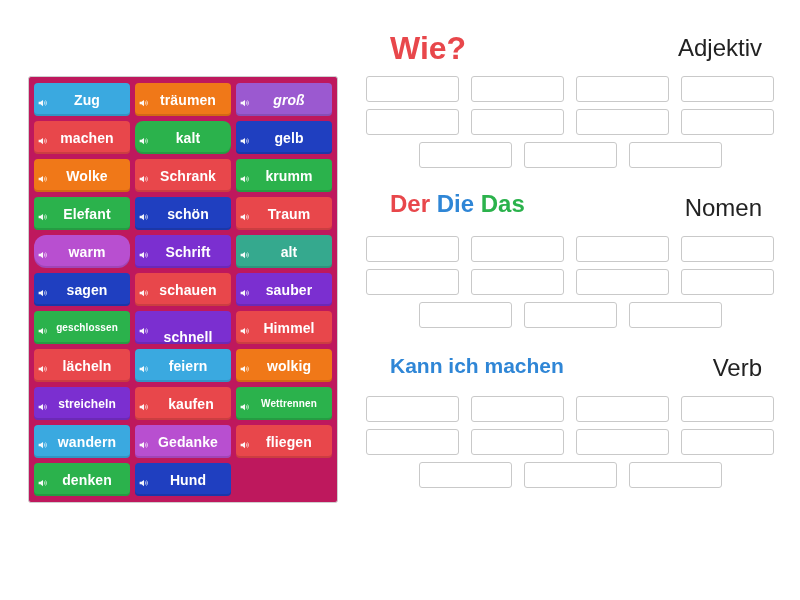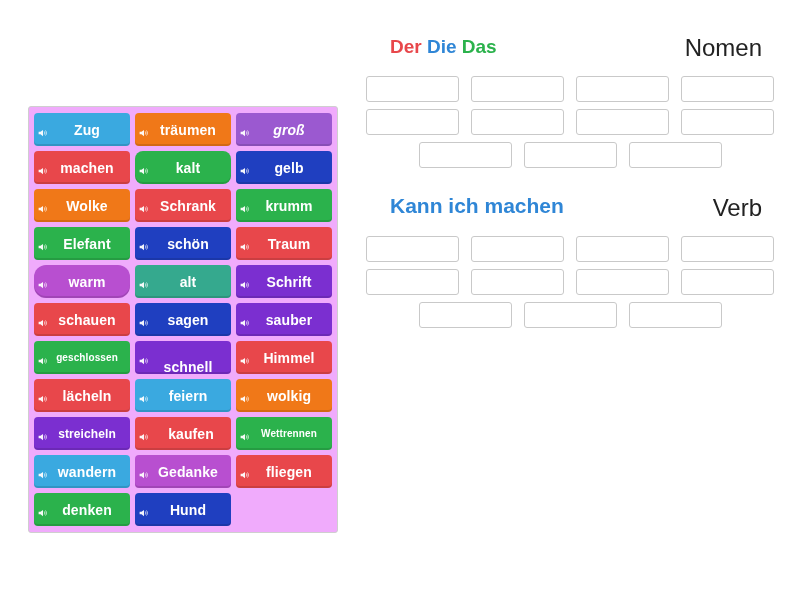--- a/index.html
+++ b/index.html
@@ -20,24 +20,23 @@
   }
 
   
   .word-bank {
     position: absolute;
     left: 28px;
     top: 76px;
     width: 310px;
     border: 1px solid #cfcfcf;
     border-radius: 3px;
-    background: #f0abfc;
+    background: #be185d;
     padding: 6px 5px 6px 5px;
     box-sizing: border-box;
-    margin-top: 30px;
   }
   .bank-grid {
     display: grid;
     grid-template-columns: repeat(3, 1fr);
     gap: 5px;
   }
   .tile {
     position: relative;
     height: 33px;
     border-radius: 4px;
@@ -94,23 +93,23 @@
     color: #e8474b;
   }
   .cat-title-left.small-hdr {
     font-size: 21px;
     font-weight: bold;
     color: #2f86d6;
     top: 4px;
     left: 30px;
   }
   .cat-title-left.artikel {
-    font-size: 19px;
+    font-size: 24px;
     font-weight: bold;
-    top: 6px;
+    top: 0;
     left: 30px;
   }
   .artikel .w1 { color: #e8474b; }
   .artikel .w2 { color: #2f86d6; }
   .artikel .w3 { color: #2bb24c; }
   .cat-title-right {
     position: absolute;
     right: 18px;
     top: 4px;
     font-size: 24px;
@@ -267,58 +266,58 @@
       <div class="tile" style="background: rgb(184, 79, 208); border-radius: 12px;">
         <span class="spk">
           <svg viewBox="0 0 16 16" width="10" height="10">
               <path fill="#ffffff" d="M1 6h3l4-3v10L4 10H1z"></path>
               <path stroke="#ffffff" stroke-width="1.2" fill="none" d="M10 5.5c1 1 1 4 0 5M12 4c1.8 1.8 1.8 6.2 0 8"></path>
             </svg>
         </span>
         <span class="label">warm</span>
       </div>
 
+      <div class="tile" style="background: rgb(123, 47, 208);">
+        <span class="spk">
+          <svg viewBox="0 0 16 16" width="10" height="10">
+              <path fill="#ffffff" d="M1 6h3l4-3v10L4 10H1z"></path>
+              <path stroke="#ffffff" stroke-width="1.2" fill="none" d="M10 5.5c1 1 1 4 0 5M12 4c1.8 1.8 1.8 6.2 0 8"></path>
+            </svg>
+        </span>
+        <span class="label">Schrift</span>
+      </div>
+
       <div class="tile" style="background: rgb(53, 169, 142);">
         <span class="spk">
           <svg viewBox="0 0 16 16" width="10" height="10">
               <path fill="#ffffff" d="M1 6h3l4-3v10L4 10H1z"></path>
               <path stroke="#ffffff" stroke-width="1.2" fill="none" d="M10 5.5c1 1 1 4 0 5M12 4c1.8 1.8 1.8 6.2 0 8"></path>
             </svg>
         </span>
         <span class="label">alt</span>
       </div>
 
-      <div class="tile" style="background: rgb(123, 47, 208);">
-        <span class="spk">
-          <svg viewBox="0 0 16 16" width="10" height="10">
-              <path fill="#ffffff" d="M1 6h3l4-3v10L4 10H1z"></path>
-              <path stroke="#ffffff" stroke-width="1.2" fill="none" d="M10 5.5c1 1 1 4 0 5M12 4c1.8 1.8 1.8 6.2 0 8"></path>
-            </svg>
-        </span>
-        <span class="label">Schrift</span>
+      <div class="tile" style="background: rgb(31, 63, 192);">
+        <span class="spk">
+          <svg viewBox="0 0 16 16" width="10" height="10">
+              <path fill="#ffffff" d="M1 6h3l4-3v10L4 10H1z"></path>
+              <path stroke="#ffffff" stroke-width="1.2" fill="none" d="M10 5.5c1 1 1 4 0 5M12 4c1.8 1.8 1.8 6.2 0 8"></path>
+            </svg>
+        </span>
+        <span class="label">sagen</span>
       </div>
 
       <div class="tile" style="background: rgb(232, 71, 75);">
         <span class="spk">
           <svg viewBox="0 0 16 16" width="10" height="10">
               <path fill="#ffffff" d="M1 6h3l4-3v10L4 10H1z"></path>
               <path stroke="#ffffff" stroke-width="1.2" fill="none" d="M10 5.5c1 1 1 4 0 5M12 4c1.8 1.8 1.8 6.2 0 8"></path>
             </svg>
         </span>
         <span class="label">schauen</span>
-      </div>
-
-      <div class="tile" style="background: rgb(31, 63, 192);">
-        <span class="spk">
-          <svg viewBox="0 0 16 16" width="10" height="10">
-              <path fill="#ffffff" d="M1 6h3l4-3v10L4 10H1z"></path>
-              <path stroke="#ffffff" stroke-width="1.2" fill="none" d="M10 5.5c1 1 1 4 0 5M12 4c1.8 1.8 1.8 6.2 0 8"></path>
-            </svg>
-        </span>
-        <span class="label">sagen</span>
       </div>
 
       <div class="tile" style="background: rgb(123, 47, 208);">
         <span class="spk">
           <svg viewBox="0 0 16 16" width="10" height="10">
               <path fill="#ffffff" d="M1 6h3l4-3v10L4 10H1z"></path>
               <path stroke="#ffffff" stroke-width="1.2" fill="none" d="M10 5.5c1 1 1 4 0 5M12 4c1.8 1.8 1.8 6.2 0 8"></path>
             </svg>
         </span>
         <span class="label">sauber</span>
@@ -463,20 +462,45 @@
             </svg>
         </span>
         <span class="label">Hund</span>
       </div>
 
     </div>
   </div>
 
   <div class="categories">
 
+    <div class="cat">
+      <div class="cat-head">
+        <div class="cat-title-left">Wie?</div>
+        <div class="cat-title-right">Adjektiv</div>
+      </div>
+      <div class="slots">
+        <div class="slot-row">
+          <div class="slot"></div>
+          <div class="slot"></div>
+          <div class="slot"></div>
+          <div class="slot"></div>
+        </div>
+        <div class="slot-row">
+          <div class="slot"></div>
+          <div class="slot"></div>
+          <div class="slot"></div>
+          <div class="slot"></div>
+        </div>
+        <div class="slot-row">
+          <div class="slot"></div>
+          <div class="slot"></div>
+          <div class="slot"></div>
+        </div>
+      </div>
+    </div>
 
     <div class="cat">
       <div class="cat-head">
         <div class="cat-title-left artikel">
           <span class="w1">Der</span>
           <span class="w2">Die</span>
           <span class="w3">Das</span>
         </div>
         <div class="cat-title-right">Nomen</div>
       </div>

